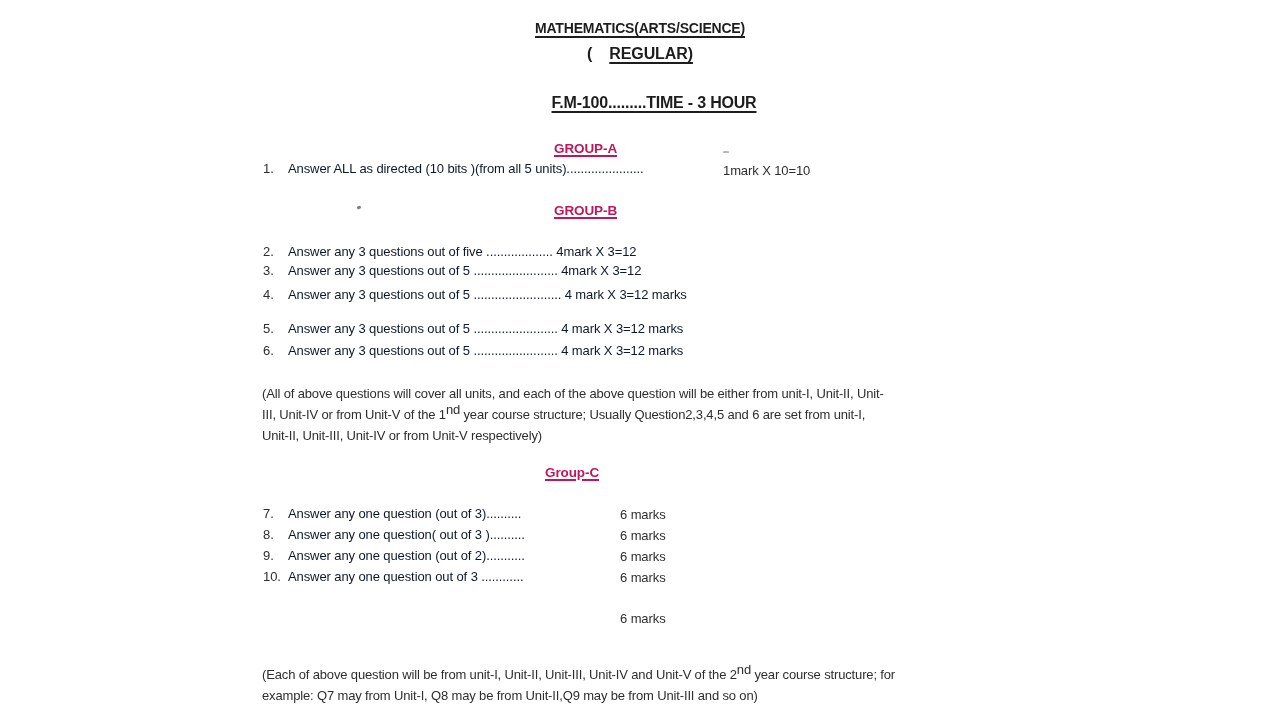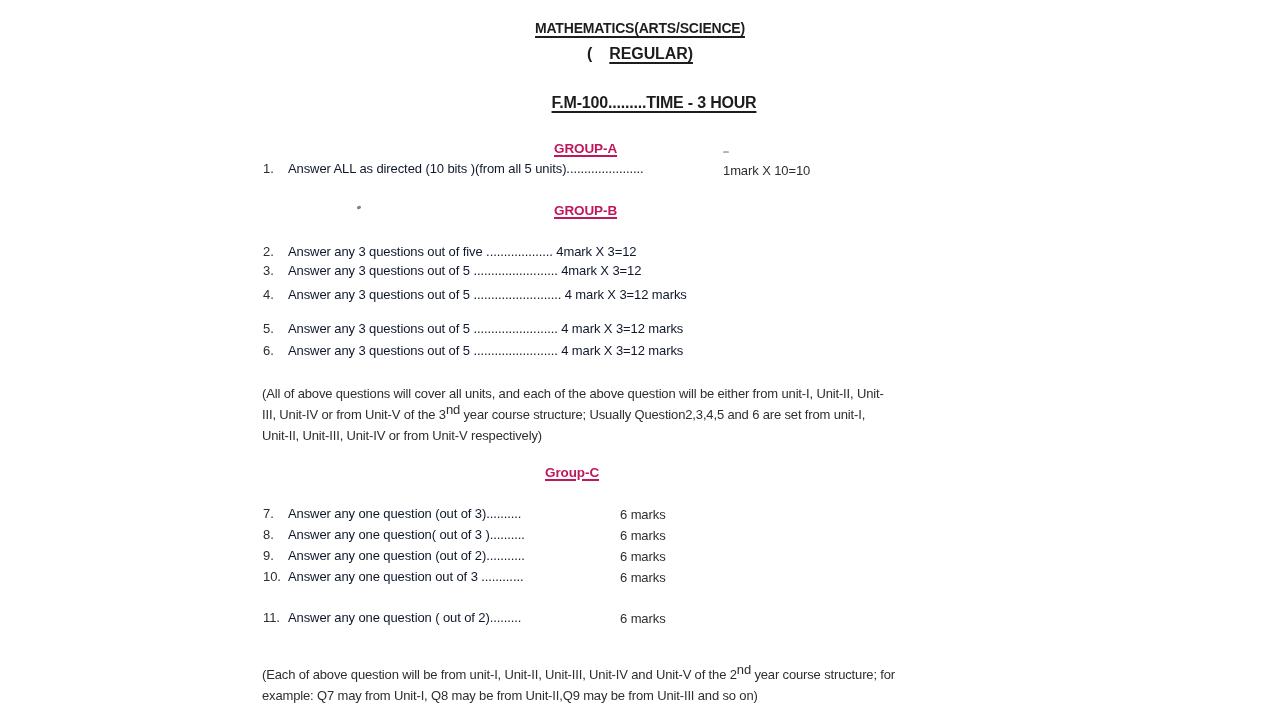--- a/index.html
+++ b/index.html
@@ -211,21 +211,21 @@
   </div>
   <div class="qrow" id="q5">
     <span class="qnum">5.</span>
     <span class="qtext">Answer any 3 questions out of 5 ........................  4 mark X 3=12 marks</span>
   </div>
   <div class="qrow" id="q6">
     <span class="qnum">6.</span>
     <span class="qtext">Answer any 3 questions out of 5 ........................  4 mark X 3=12 marks</span>
   </div>
 
-  <div class="note" id="note-b"><span>(All of above questions will cover all units, and each of the above question will be  either from unit-I, Unit-II, Unit-III, Unit-IV  or from Unit-V of the 3</span><sup>nd</sup><span> year course structure; Usually Question2,3,4,5 and 6 are set from unit-I, Unit-II, Unit-III, Unit-IV  or from Unit-V respectively)</span></div>
+  <div class="note" id="note-b"><span>(All of above questions will cover all units, and each of the above question will be  either from unit-I, Unit-II, Unit-III, Unit-IV  or from Unit-V of the 1</span><sup>nd</sup><span> year course structure; Usually Question2,3,4,5 and 6 are set from unit-I, Unit-II, Unit-III, Unit-IV  or from Unit-V respectively)</span></div>
 
   <div class="group-head" id="group-c-head">Group-C</div>
 
   <div class="qrow" id="q7">
     <span class="qnum">7.</span>
     <span class="qtext">Answer any one question (out of 3)..........</span>
   </div>
   <div class="qmarks-col" id="q7-marks">6 marks</div>
 
   <div class="qrow" id="q8">
@@ -239,24 +239,20 @@
     <span class="qtext">Answer any one question (out of 2)...........</span>
   </div>
   <div class="qmarks-col" id="q9-marks">6 marks</div>
 
   <div class="qrow" id="q10">
     <span class="qnum">10.</span>
     <span class="qtext">Answer any one question  out of 3 ............</span>
   </div>
   <div class="qmarks-col" id="q10-marks">6 marks</div>
 
-  <div class="qrow" id="q11">
-    <span class="qnum">11.</span>
-    <span class="qtext">Answer any one question ( out of 2).........</span>
-  </div>
   <div class="qmarks-col" id="q11-marks">6 marks</div>
 
   <div class="note" id="note-c"><span>(Each of above question will be from unit-I, Unit-II, Unit-III, Unit-IV and Unit-V of the 2</span><sup>nd</sup><span> year course structure; for example: Q7 may from Unit-I, Q8  may be from Unit-II,Q9 may be from Unit-III and so on)</span></div>
 
   <div class="speck" id="speck-1"></div>
   <div class="speck" id="speck-2"></div>
 
 </div>
 
 </body></html>

